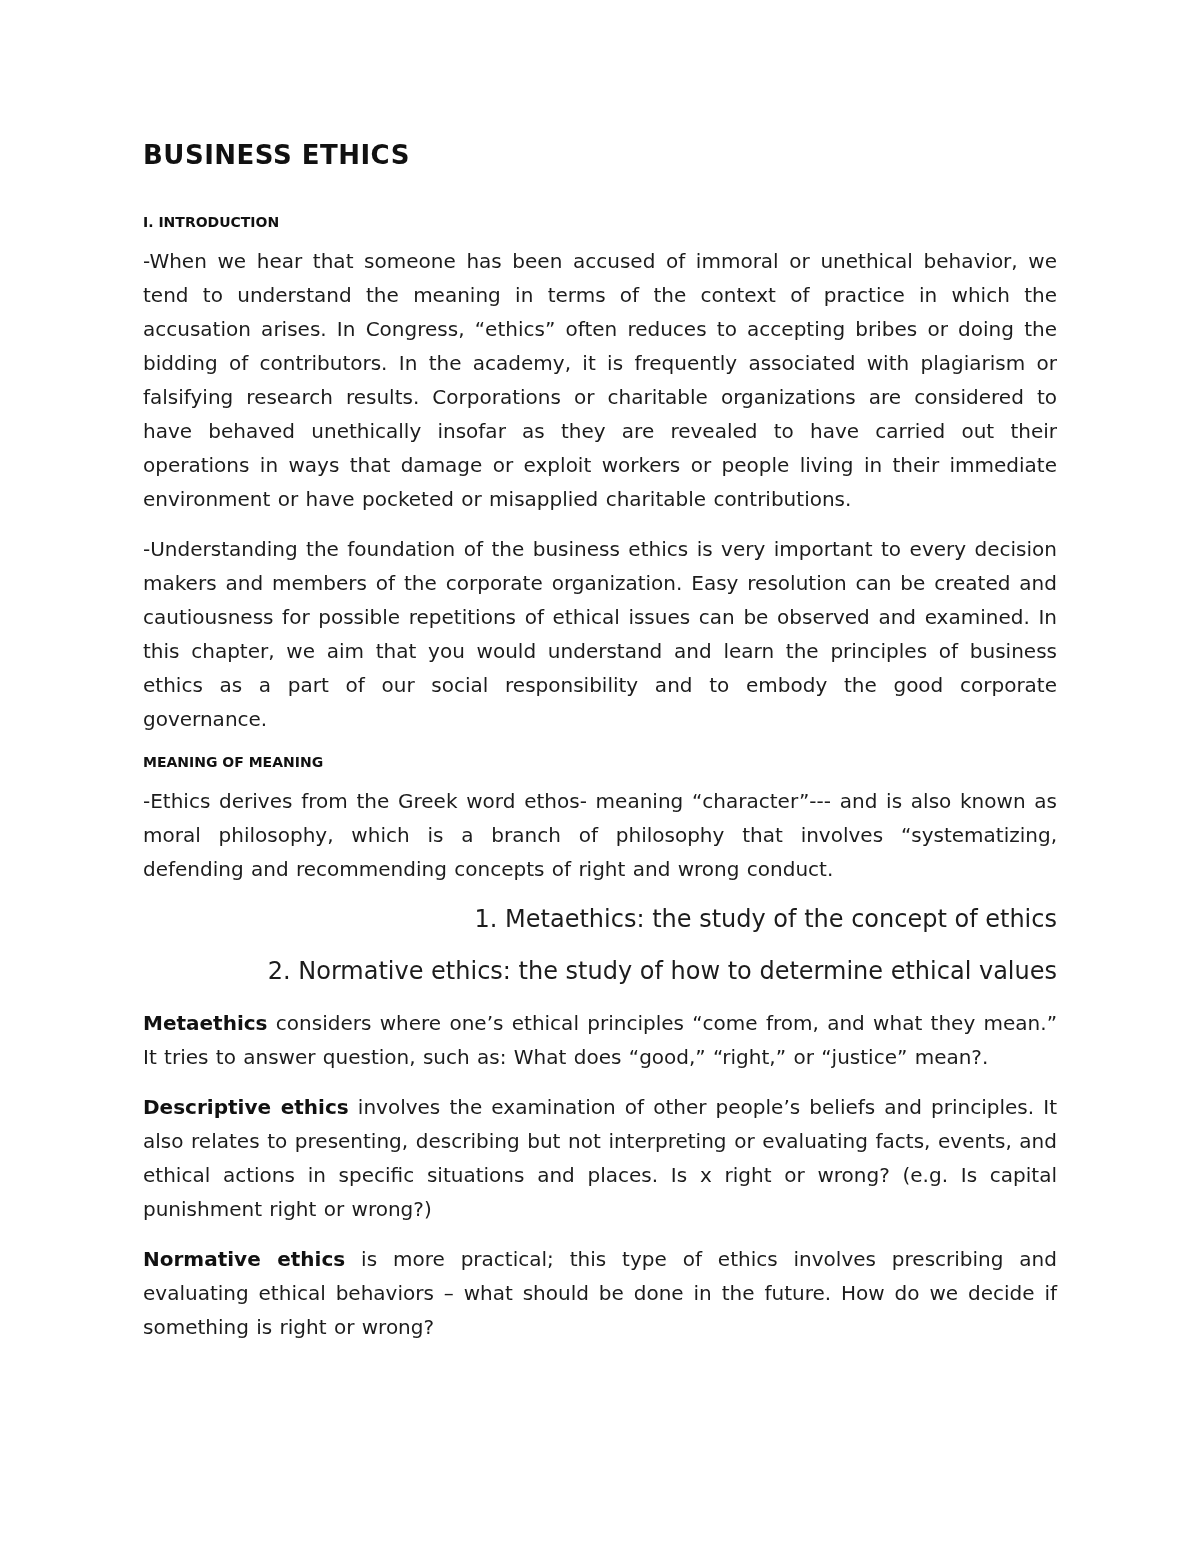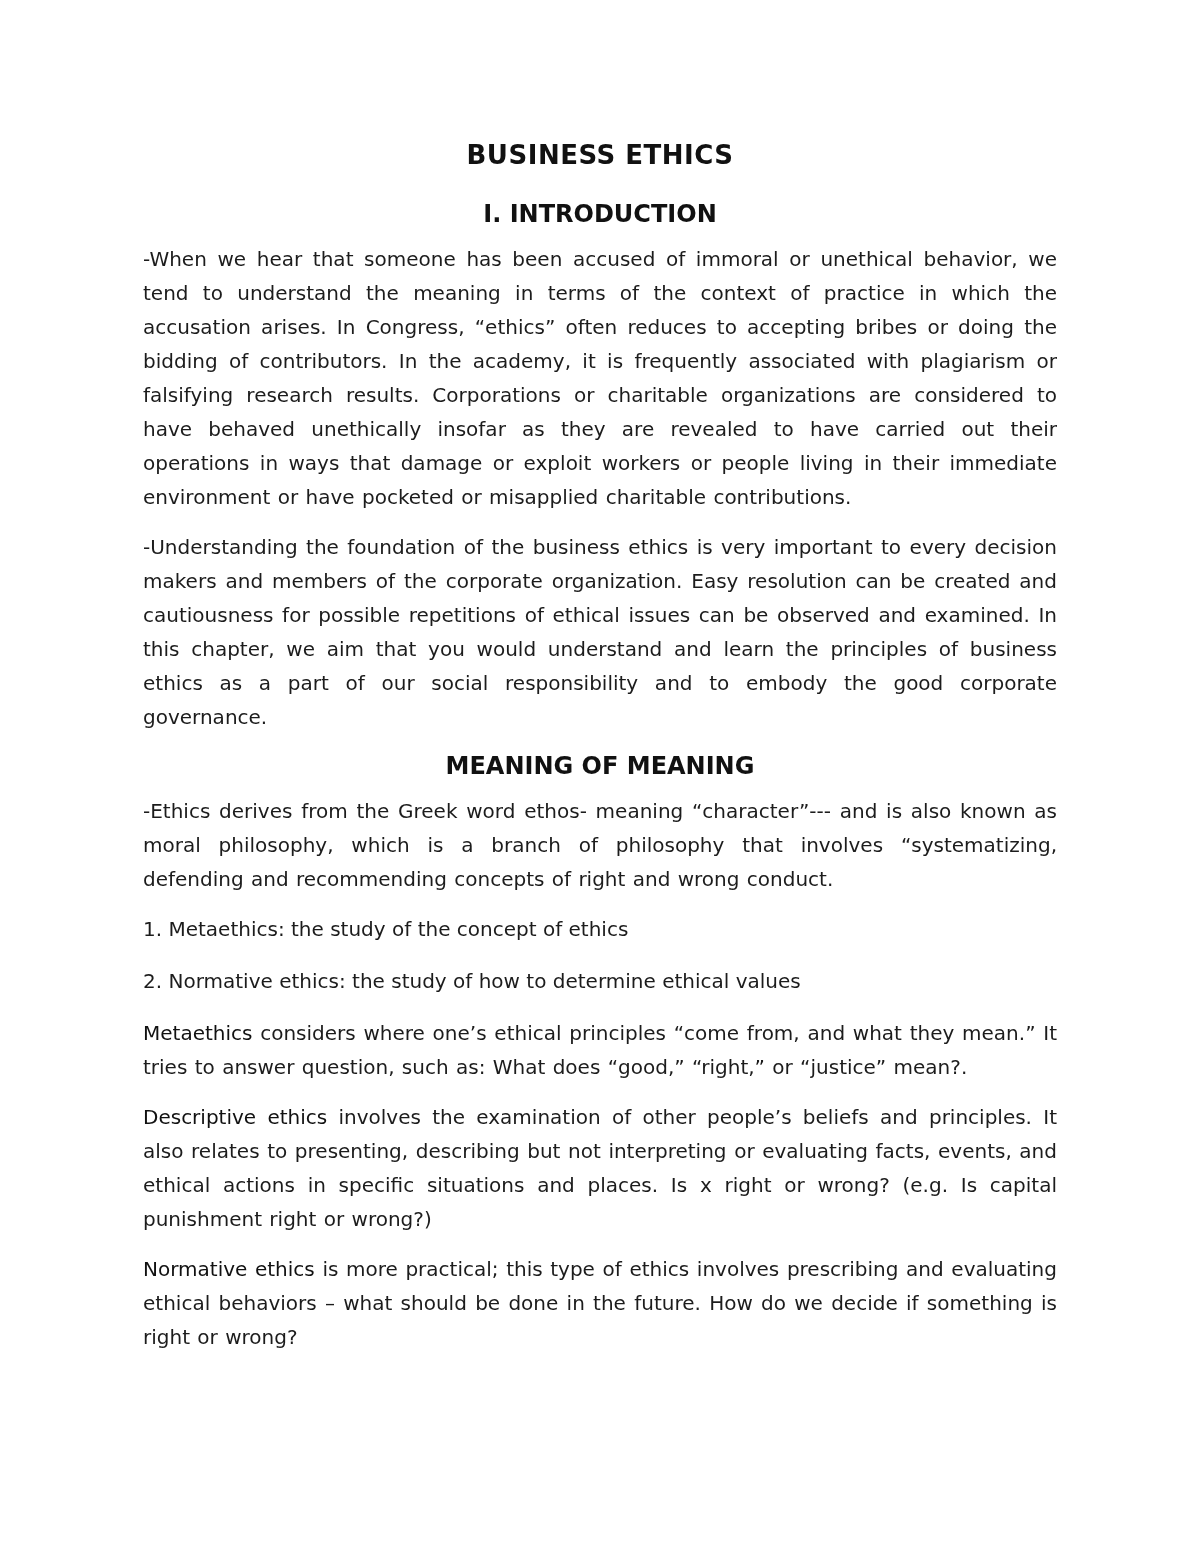--- a/index.html
+++ b/index.html
@@ -12,47 +12,45 @@
     min-height: 1553px;
     box-sizing: border-box;
     background: #ffffff;
     padding: 140px 143px 80px 143px;
     font-family: "DejaVu Sans", "Liberation Sans", sans-serif;
     color: #1c1c1c;
   }
   .doc-title {
     font-size: 26px;
     font-weight: bold;
-    text-align: center;
-    margin: 0 0 30px 0;
+    margin: 0 0 44px 0;
     letter-spacing: 0.5px;
     color: #111111;
   }
   .heading {
-    font-size: 24px;
+    font-size: 14px;
     font-weight: bold;
     margin: 18px 0 14px 0;
     color: #111111;
-    text-align: center;
   }
   .para {
     font-size: 20px;
     line-height: 34px;
     text-align: justify;
     margin: 0 0 16px 0;
     word-spacing: 1px;
   }
   .list-line {
-    font-size: 20px;
+    font-size: 24px;
     line-height: 34px;
-    text-align: left;
+    text-align: right;
     margin: 0 0 18px 0;
   }
   .lead {
-    font-weight: normal;
+    font-weight: bold;
     color: #111111;
   }
 </style>
 </head>
 <body>
 
 <div class="page">
 
   <h1 class="doc-title">BUSINESS ETHICS</h1>
 

